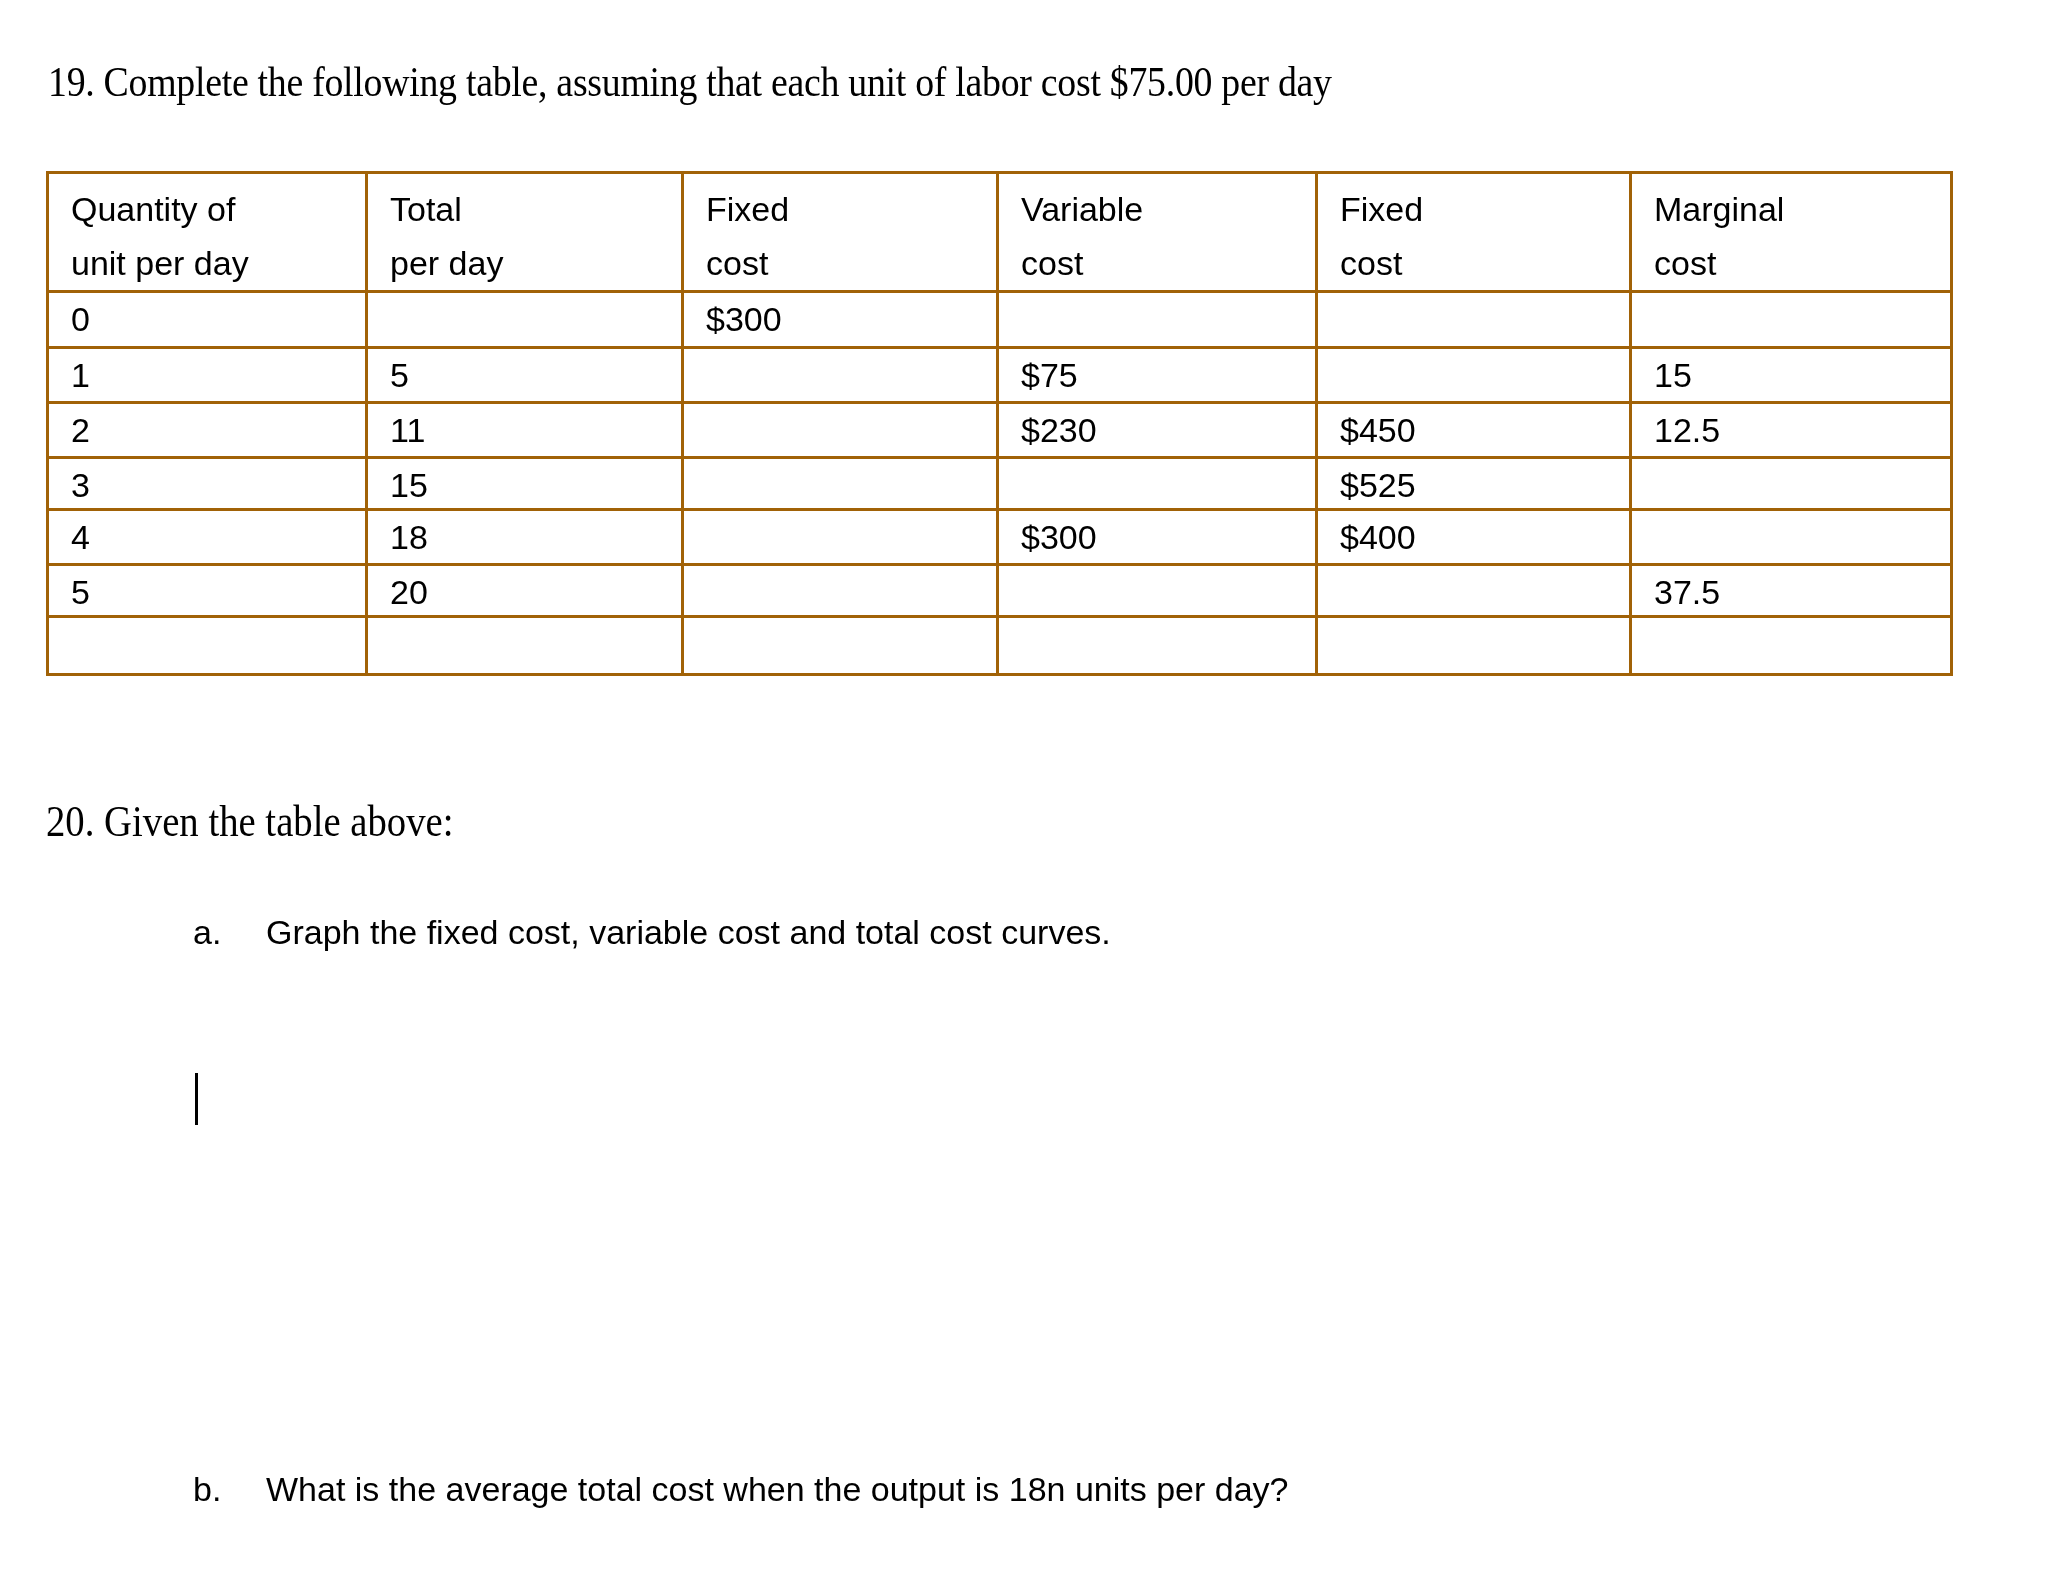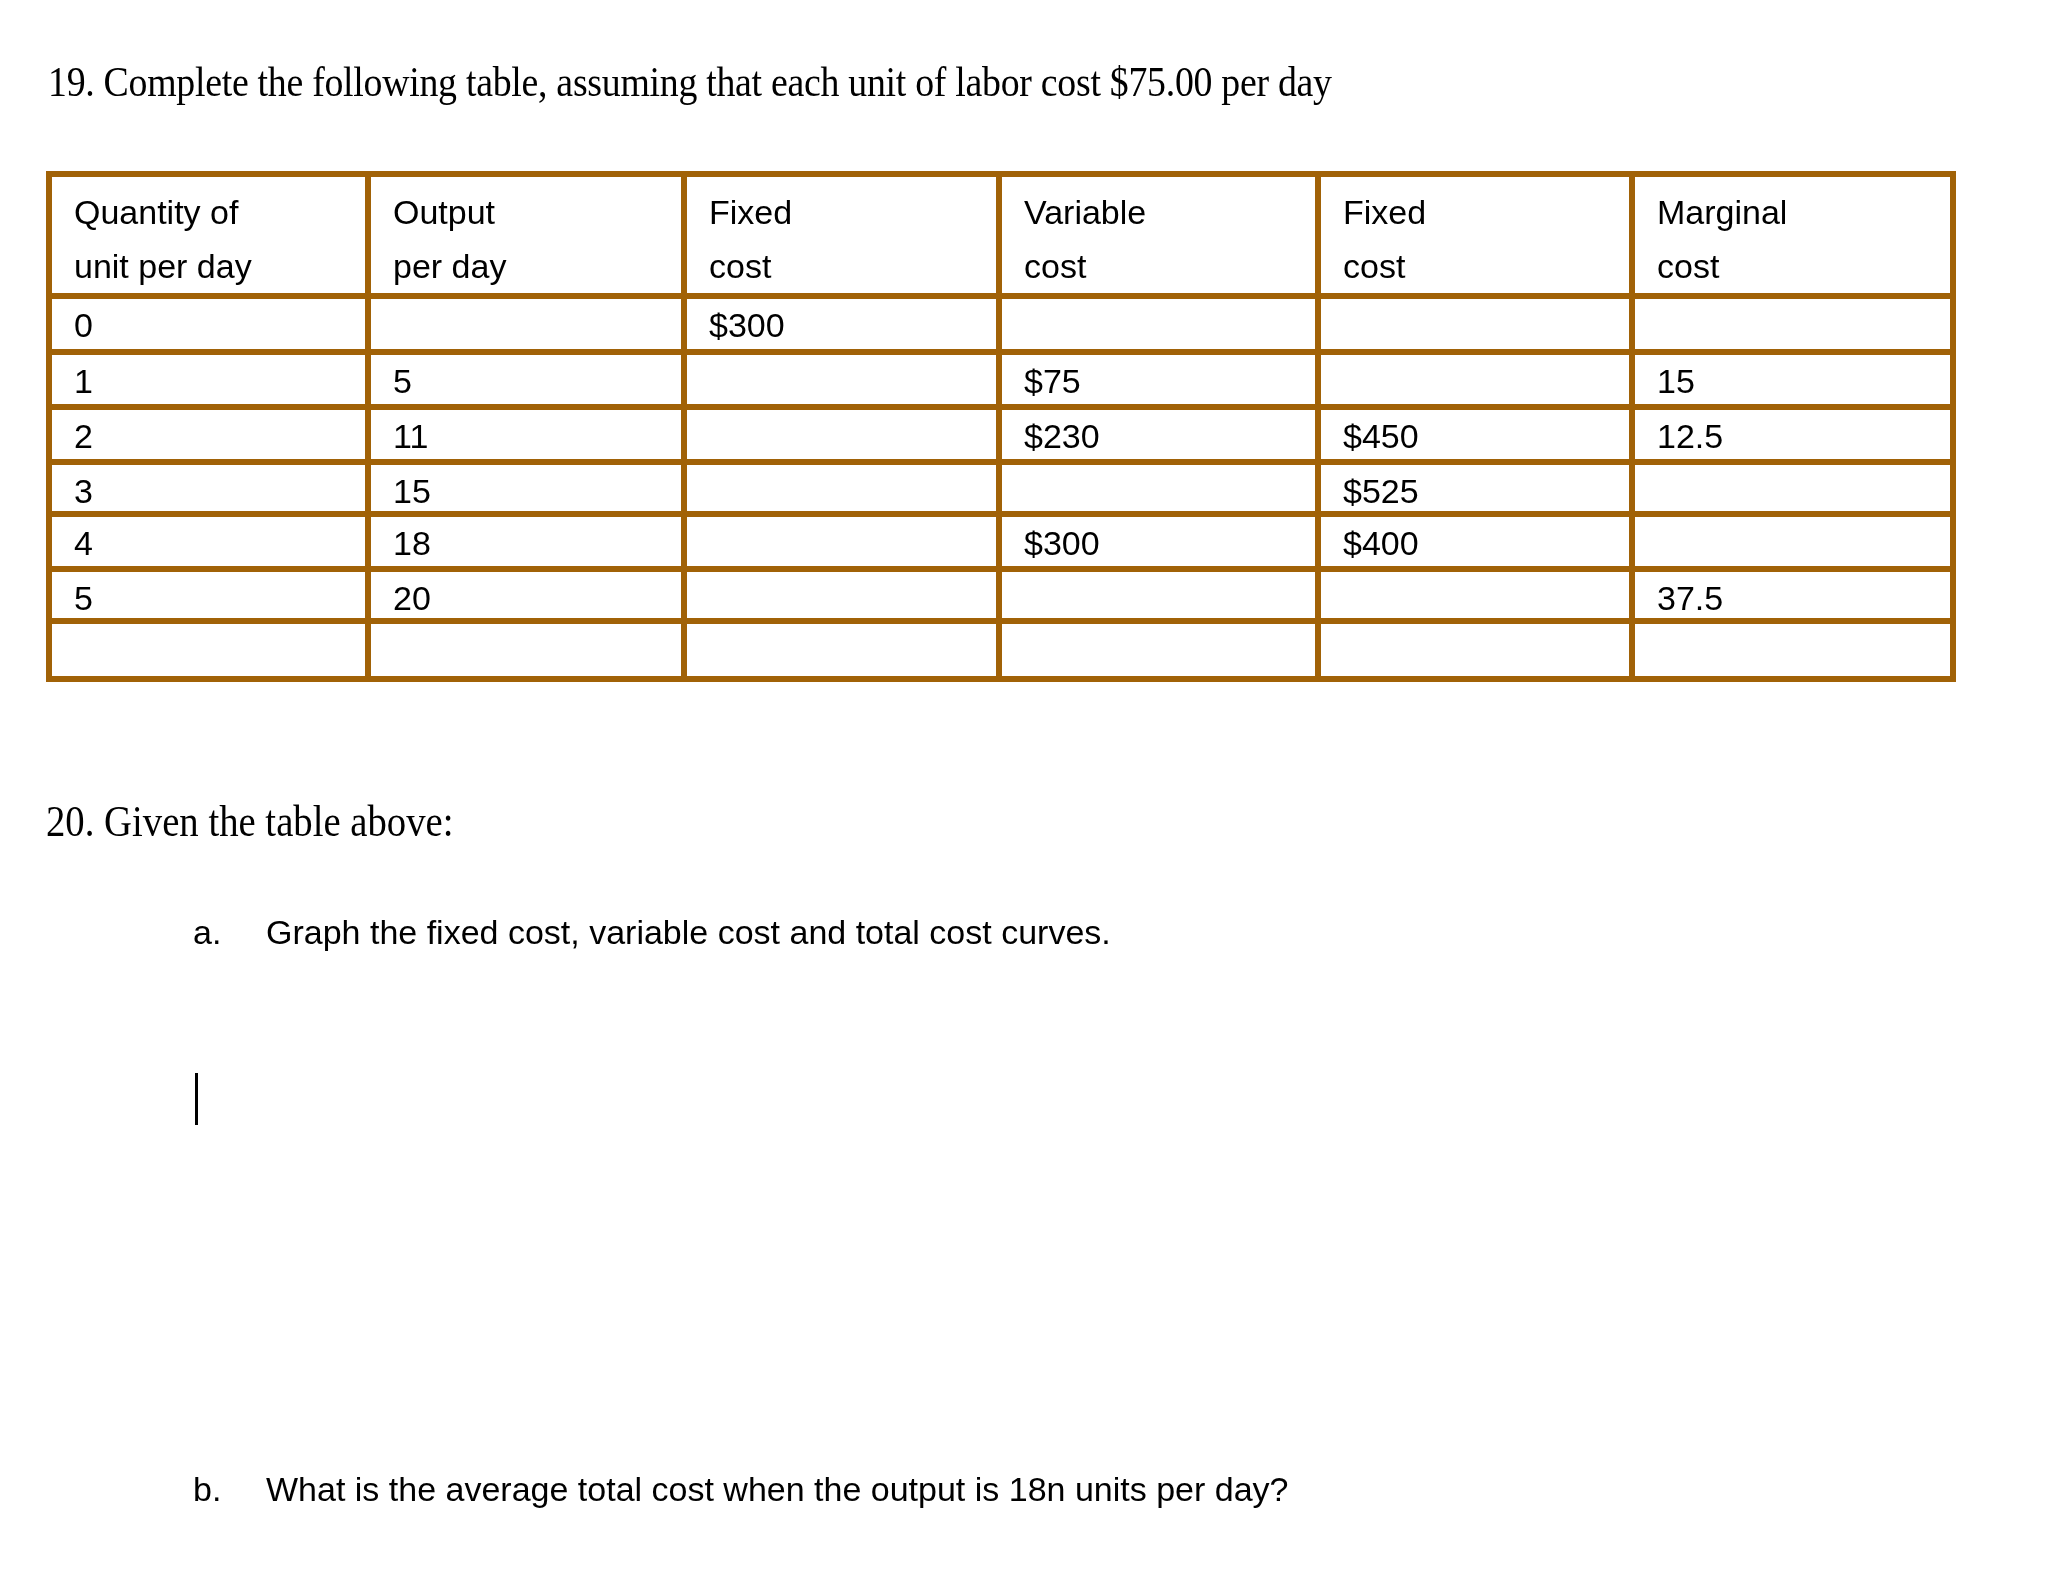--- a/index.html
+++ b/index.html
@@ -1,21 +1,21 @@
 <!DOCTYPE html>
 <html><head>
 <meta charset="utf-8">
 <style>
   html, body { margin: 0; padding: 0; background: #ffffff; }
   body { width: 2046px; height: 1576px; position: relative; overflow: hidden; color: #000; }
   .serif { font-family: "Liberation Serif", "DejaVu Serif", serif; }
   .sans { font-family: "Liberation Sans", "DejaVu Sans", sans-serif; }
   #q19 { position: absolute; left: 48px; top: 58px; font-size: 42px; transform: scaleX(0.9); transform-origin: left top; white-space: nowrap; letter-spacing: -0.3px; }
   #cost-table { position: absolute; left: 46px; top: 171px; width: 1904px; border-collapse: collapse; table-layout: fixed; }
-  #cost-table td { border: 6px solid #a16207; padding: 16px 0 0 22px; font-size: 34px; vertical-align: top; line-height: 1; white-space: nowrap; }
+  #cost-table td { border: 3px solid #a16207; padding: 16px 0 0 22px; font-size: 34px; vertical-align: top; line-height: 1; white-space: nowrap; }
   #cost-table .hdr td { height: 108px; padding-top: 8px; line-height: 54px; }
   #cost-table .row td { height: 55px; padding-top: 9px; box-sizing: border-box; }
   #cost-table .row.short td { height: 52px; }
   #q20 { position: absolute; left: 46px; top: 796px; font-size: 44px; transform: scaleX(0.88); transform-origin: left top; white-space: nowrap; }
   .sub { position: absolute; font-size: 34px; white-space: nowrap; }
   .sub .letter { position: absolute; left: 0; top: 0; }
   .sub .txt { position: absolute; left: 73px; top: 0; }
   #qa { left: 193px; top: 913px; }
   #qb { left: 193px; top: 1470px; }
   #text-cursor { position: absolute; left: 195px; top: 1073px; width: 3px; height: 52px; background: #000; }
@@ -30,21 +30,21 @@
     <col style="width:319px">
       <col style="width:316px">
       <col style="width:315px">
     <col style="width:319px">
       <col style="width:314px">
       <col style="width:321px">
   </colgroup>
   <tbody>
       <tr class="hdr">
     <td><span>Quantity of</span><br><span>unit per day</span></td>
-    <td><span>Output</span><br><span>per day</span></td>
+    <td><span>Total</span><br><span>per day</span></td>
     <td><span>Fixed</span><br><span>cost</span></td>
     <td><span>Variable</span><br><span>cost</span></td>
     <td><span>Fixed</span><br><span>cost</span></td>
     <td><span>Marginal</span><br><span>cost</span></td>
   </tr>
   <tr class="row" style="height:56px">
     <td>0</td>
     <td></td>
     <td>$300</td>
     <td></td>

